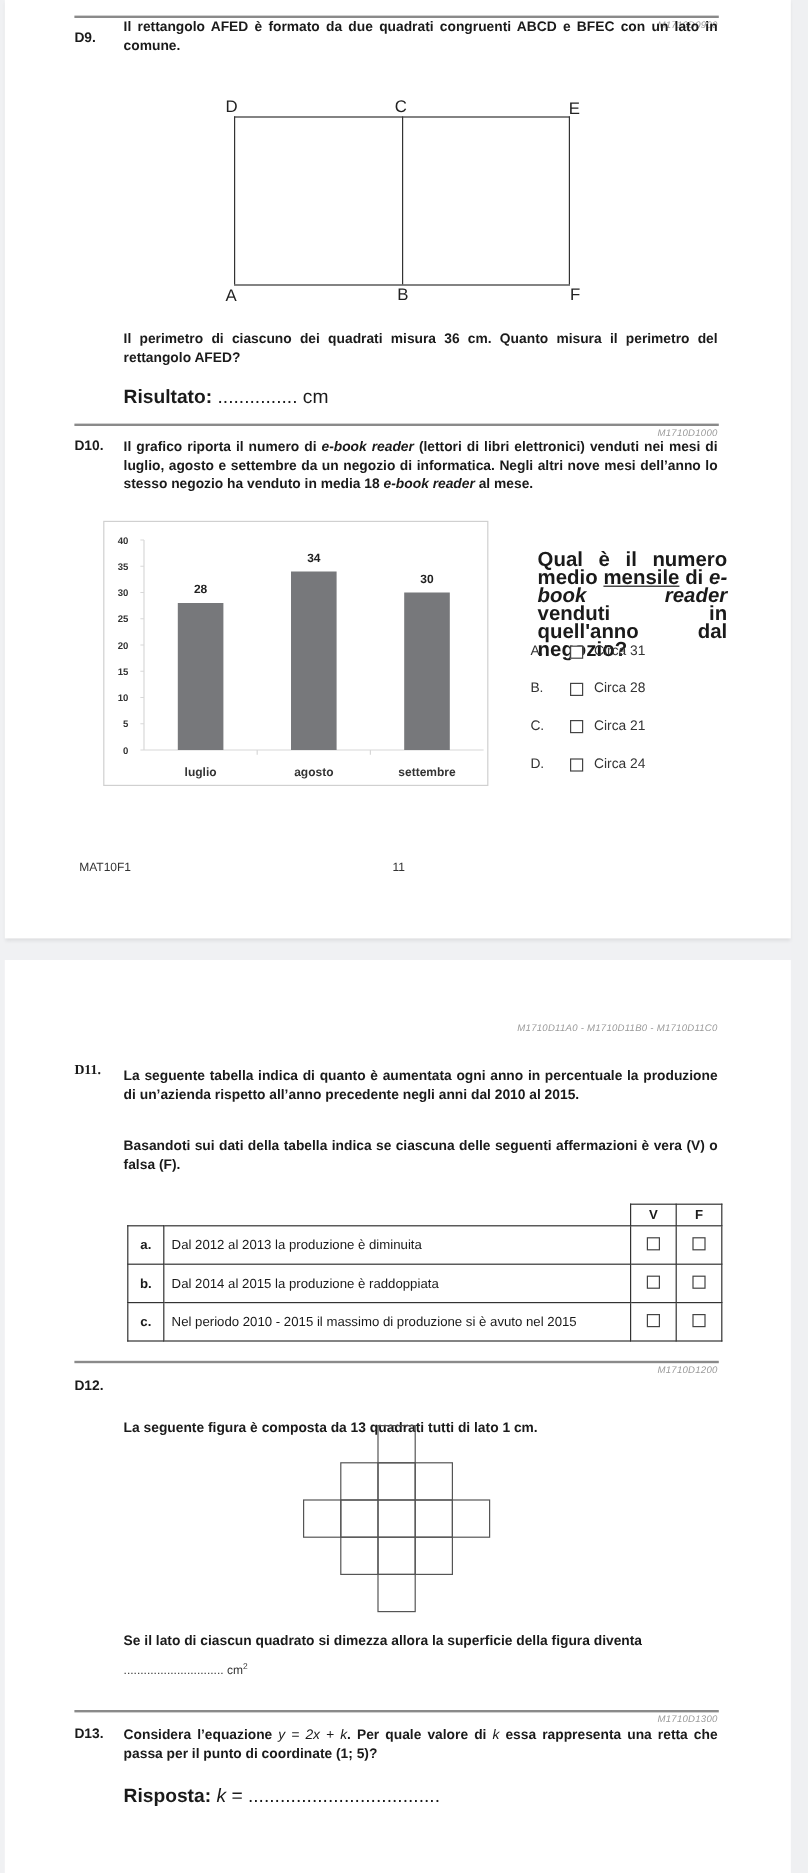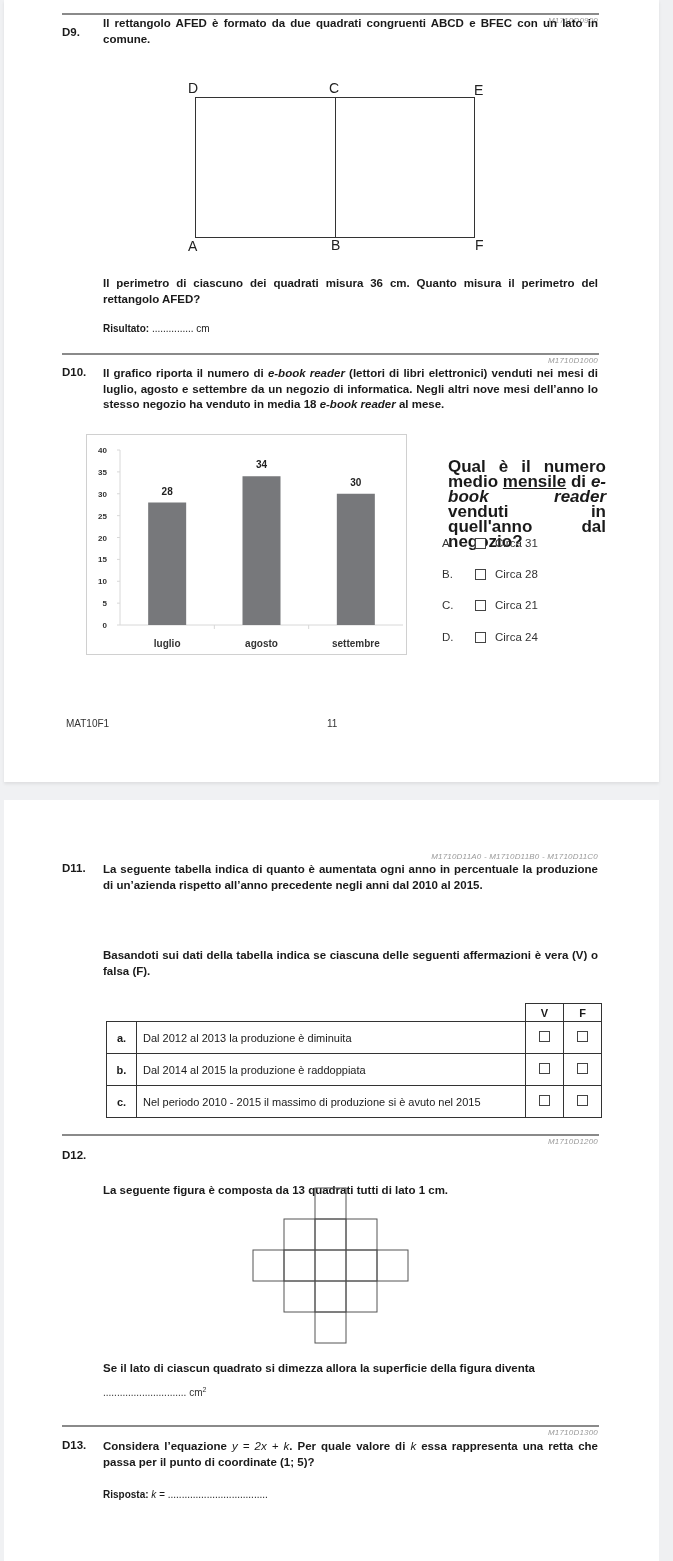--- a/index.html
+++ b/index.html
@@ -72,21 +72,21 @@
   <div class="fig-label" style="left:331px;top:237px;">B</div>
   <div class="fig-label" style="left:475px;top:237px;">F</div>
   <div class="line" style="left:195px;top:97px;width:280px;height:1px;"></div>
   <div class="line" style="left:195px;top:237px;width:280px;height:1px;"></div>
   <div class="line" style="left:195px;top:97px;width:1px;height:140px;"></div>
   <div class="line" style="left:335px;top:97px;width:1px;height:140px;"></div>
   <div class="line" style="left:474px;top:97px;width:1px;height:140px;"></div>
 </div>
 
 <div class="qtext" style="top:276px;">Il perimetro di ciascuno dei quadrati misura 36 cm. Quanto misura il perimetro del rettangolo AFED?</div>
-<div style="position:absolute;left:103px;top:323px;font-size:10px;">
+<div style="position:absolute;left:103px;top:323px;font-size:16px;">
   <b>Risultato:</b>
   <span>...............</span>
   <span>cm</span>
 </div>
 
 <div class="rule" style="top:353px;left:62px;"></div>
 <div class="code" style="top:356px;">M1710D1000</div>
 <div class="qnum" style="top:366px;">D10.</div>
 <div class="qtext" style="top:366px;"><span>Il grafico riporta il numero di </span><i>e-book reader</i><span> (lettori di libri elettronici) venduti nei mesi di luglio, agosto e settembre da un negozio di informatica. Negli altri nove mesi dell’anno lo stesso negozio ha venduto in media 18 </span><i>e-book reader</i><span> al mese.</span></div>
 
@@ -148,22 +148,22 @@
     <span class="cb"></span>
     <span>Circa 24</span>
   </div>
 
 <div class="footer" style="left:66px;top:718px;">MAT10F1</div>
 <div class="footer" style="left:327px;top:718px;">11</div>
 
 <div class="page" id="page2"></div>
 
 <div class="code" style="top:852px;">M1710D11A0 - M1710D11B0 - M1710D11C0</div>
-<div class="qnum" style="top:862px;">D11.</div>
-<div class="qtext" style="top:862px;">La seguente tabella indica di quanto è aumentata ogni anno in percentuale la produzione di un’azienda rispetto all’anno precedente negli anni dal 2010 al 2015.</div>
+<div class="qnum" style="top:886px;font-family:Liberation Serif, serif;">D11.</div>
+<div class="qtext" style="top:890px;">La seguente tabella indica di quanto è aumentata ogni anno in percentuale la produzione di un’azienda rispetto all’anno precedente negli anni dal 2010 al 2015.</div>
 
 <table id="prod-table">
   <tbody>
 </tbody>
   </table>
 
 <div class="qtext" style="top:948px;left:103px;">Basandoti sui dati della tabella indica se ciascuna delle seguenti affermazioni è vera (V) o falsa (F).</div>
 
 <table id="tf-table">
   <tbody>
@@ -217,17 +217,17 @@
 <div class="qtext" style="top:1361px;">Se il lato di ciascun quadrato si dimezza allora la superficie della figura diventa</div>
 <div style="position:absolute;left:103px;top:1386px;font-size:10px;color:#333;">
   <span>..............................</span>
   <span>cm</span><sup>2</sup>
 </div>
 
 <div class="rule" style="top:1425px;"></div>
 <div class="code" style="top:1428px;text-align:center;">M1710D1300</div>
 <div class="qnum" style="top:1439px;">D13.</div>
 <div class="qtext" style="top:1439px;"><span>Considera l’equazione </span><i class="plain">y = 2x + k</i><span>. Per quale valore di </span><i class="plain">k</i><span> essa rappresenta una retta che passa per il punto di coordinate (1; 5)?</span></div>
-<div style="position:absolute;left:103px;top:1489px;font-size:10px;">
+<div style="position:absolute;left:103px;top:1489px;font-size:16px;">
   <b>Risposta:</b>
   <i>k =</i>
   <span>....................................</span>
 </div>
 
 </body></html>

